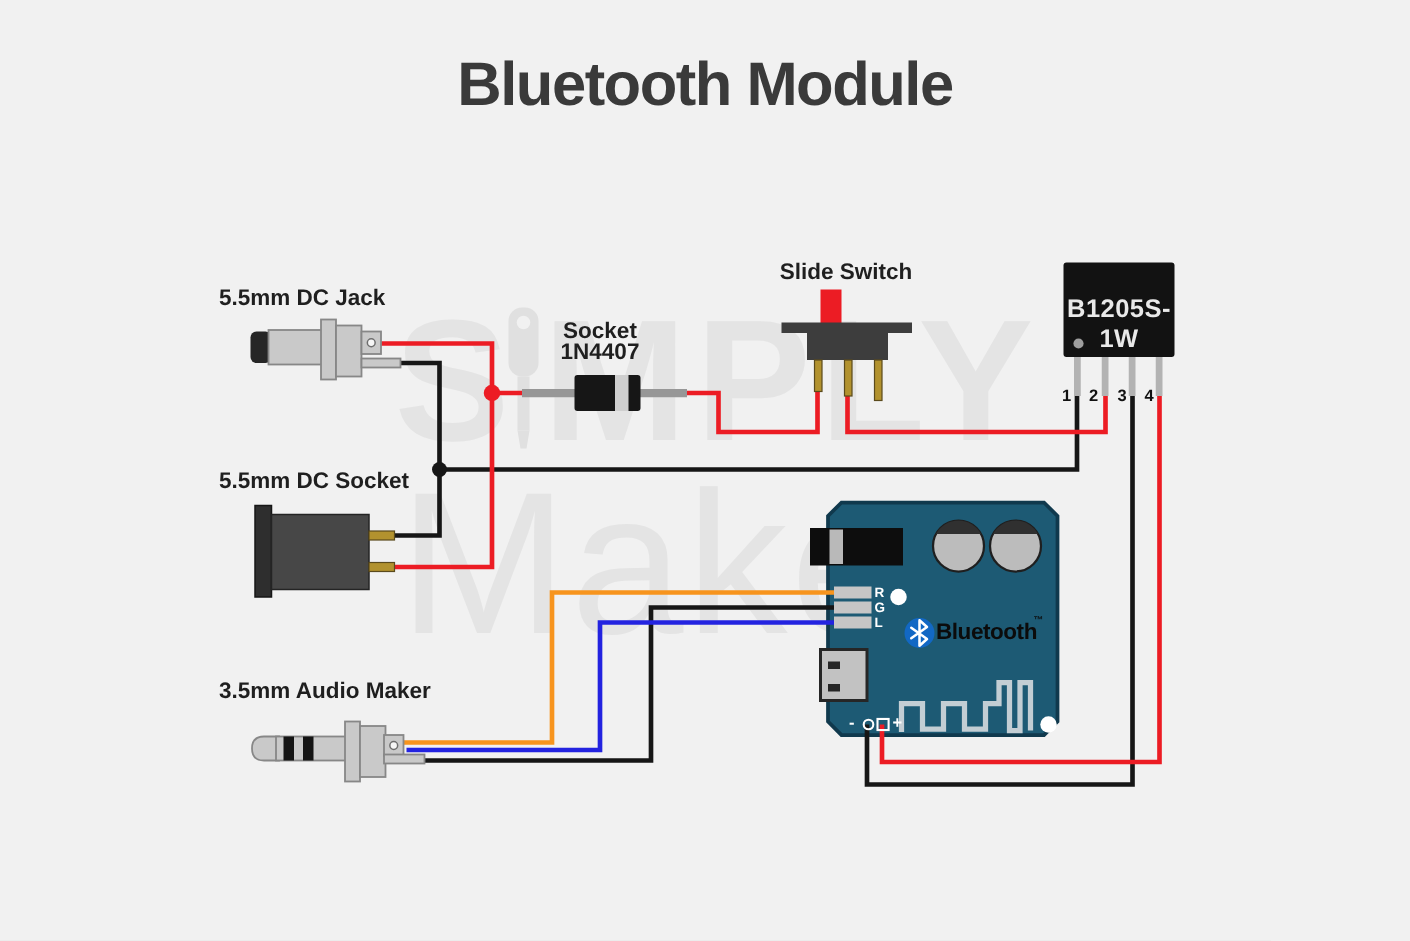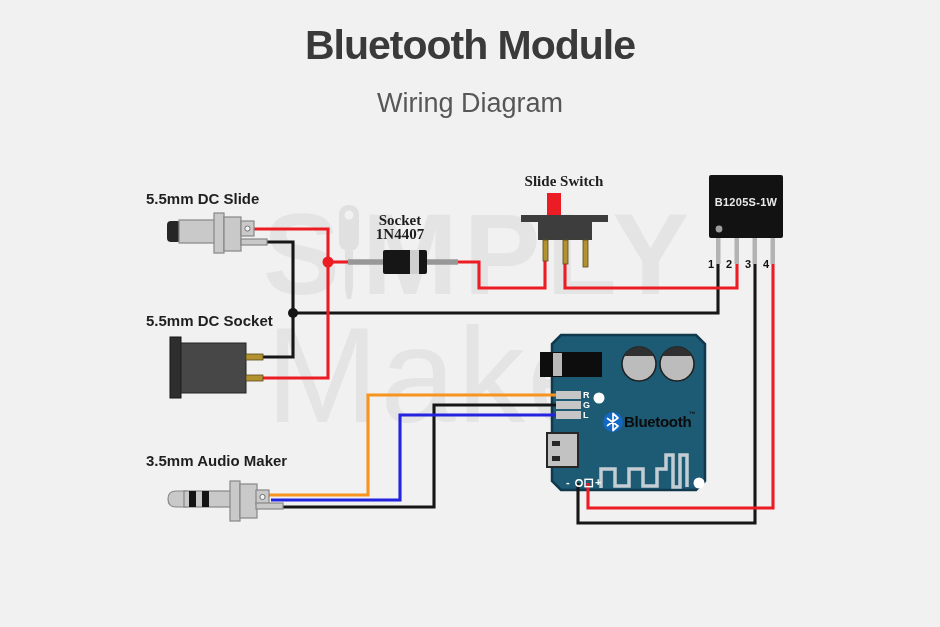--- a/index.html
+++ b/index.html
@@ -9,28 +9,28 @@
     --board:#1d5a74; --board-border:#10394d; --trace:#c3ced4; --logo-blue:#1268c4;
     --silk:#ffffff; --watermark:#e4e4e4;
   }
   html,body{margin:0;padding:0;}
   body{background:#ddd;font-family:"Liberation Sans",sans-serif;}
   .stage{position:relative;width:940px;height:627px;background:var(--background,#f1f1f1);overflow:hidden;margin:0 auto;}
   .stage *{box-sizing:border-box;}
 
   
   .overlay{position:absolute;left:0;top:0;width:940px;height:627px;z-index:3;pointer-events:none;}
-  .title{position:absolute;left:0;top:22px;width:940px;text-align:center;
+  .title{position:absolute;left:0;top:33px;width:940px;text-align:center;
          font-size:41px;font-weight:700;letter-spacing:-1px;color:var(--title,#3a3a3a);}
   .subtitle{position:absolute;left:0;top:88px;width:940px;text-align:center;
          font-size:27px;font-weight:400;color:var(--subtitle,#575757);}
   .lbl{position:absolute;font-size:15px;font-weight:700;color:var(--label,#1f1f1f);white-space:nowrap;}
-  .lbl.center{text-align:center;font-family:Liberation Serif, serif;}
+  .lbl.center{text-align:center;}
   .chip-text{position:absolute;left:709px;top:196px;width:74px;text-align:center;
-         font-size:11px;font-weight:700;letter-spacing:.3px;color:#e9e9e9;}
+         font-size:17px;font-weight:700;letter-spacing:.3px;color:#e9e9e9;}
   .pin-num{position:absolute;top:258px;width:14px;text-align:center;font-size:11px;font-weight:700;color:#111;}
   .chan{position:absolute;left:583px;width:12px;font-size:9px;font-weight:700;color:var(--silk,#fff);line-height:10px;}
   .bt-word{position:absolute;left:624px;top:413px;font-size:15px;font-weight:700;letter-spacing:-0.3px;color:#0b0b0b;text-align:center;}
   .bt-tm{position:absolute;left:689px;top:410px;font-size:6.5px;font-weight:700;color:#0b0b0b;}
   .pol{position:absolute;top:476px;font-size:11px;font-weight:700;color:var(--silk,#fff);}
 
   
   .watermark{position:absolute;left:0;top:0;width:940px;height:627px;z-index:0;color:var(--watermark,#e4e4e4);}
   .wm-big{position:absolute;font-weight:700;font-size:115px;line-height:0.78;letter-spacing:6px;}
   .wm-low{position:absolute;font-weight:400;font-size:135px;line-height:1;letter-spacing:2px;}
@@ -168,23 +168,22 @@
       <rect class="metal" x="230" y="481" width="10" height="40"></rect>
       <rect class="metal" x="240" y="484" width="17" height="34"></rect>
       <rect class="metal" x="256" y="490" width="13" height="14"></rect>
       <circle cx="262.5" cy="497" r="2.6" fill="#f6f6f6" stroke="#6e6e6e"></circle>
       <rect class="metal" x="256" y="503" width="27" height="6"></rect>
     </g>
   </svg>
 
   <div class="overlay">
     <div class="title">Bluetooth Module</div>
-    <div class="subtitle">Wiring Diagram</div>
-
-    <div class="lbl" style="left:146px;top:190px">5.5mm DC Slide</div>
+
+    <div class="lbl" style="left:146px;top:190px">5.5mm DC Jack</div>
     <div class="lbl center" style="left:340px;top:212px;width:120px">Socket</div>
     <div class="lbl center" style="left:340px;top:226px;width:120px">1N4407</div>
     <div class="lbl center" style="left:489px;top:173px;width:150px">Slide Switch</div>
     <div class="lbl" style="left:146px;top:312px">5.5mm DC Socket</div>
     <div class="lbl" style="left:146px;top:452px">3.5mm Audio Maker</div>
 
     <div class="chip-text">B1205S-1W</div>
     <span class="pin-num" style="left:704px">1</span>
     <span class="pin-num" style="left:722px">2</span>
     <span class="pin-num" style="left:741px">3</span>

